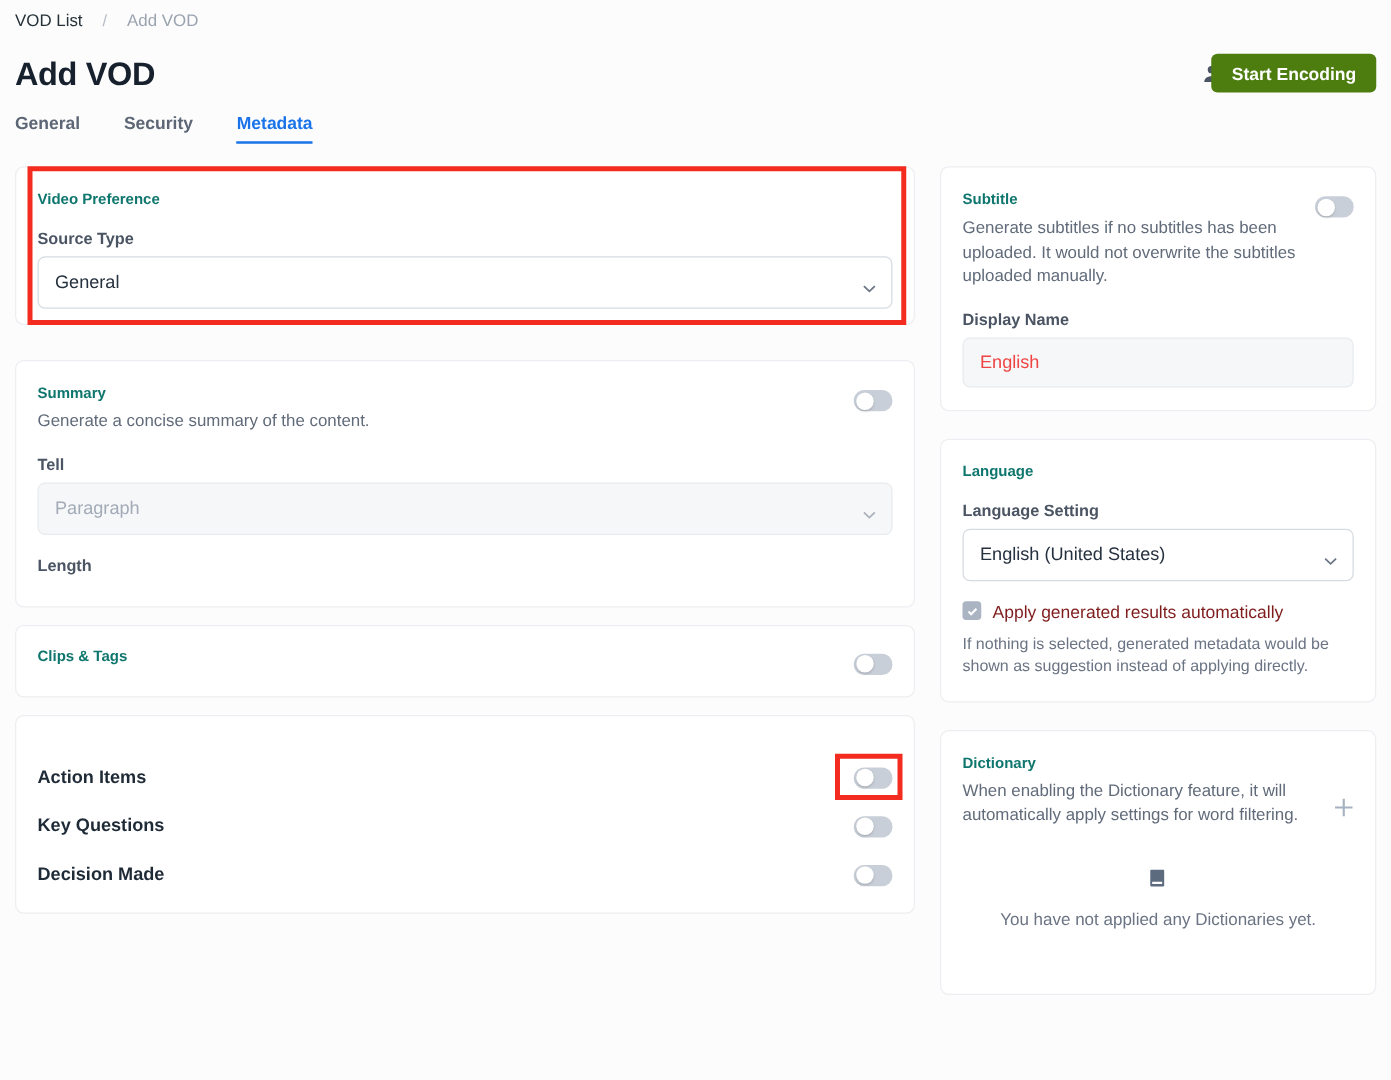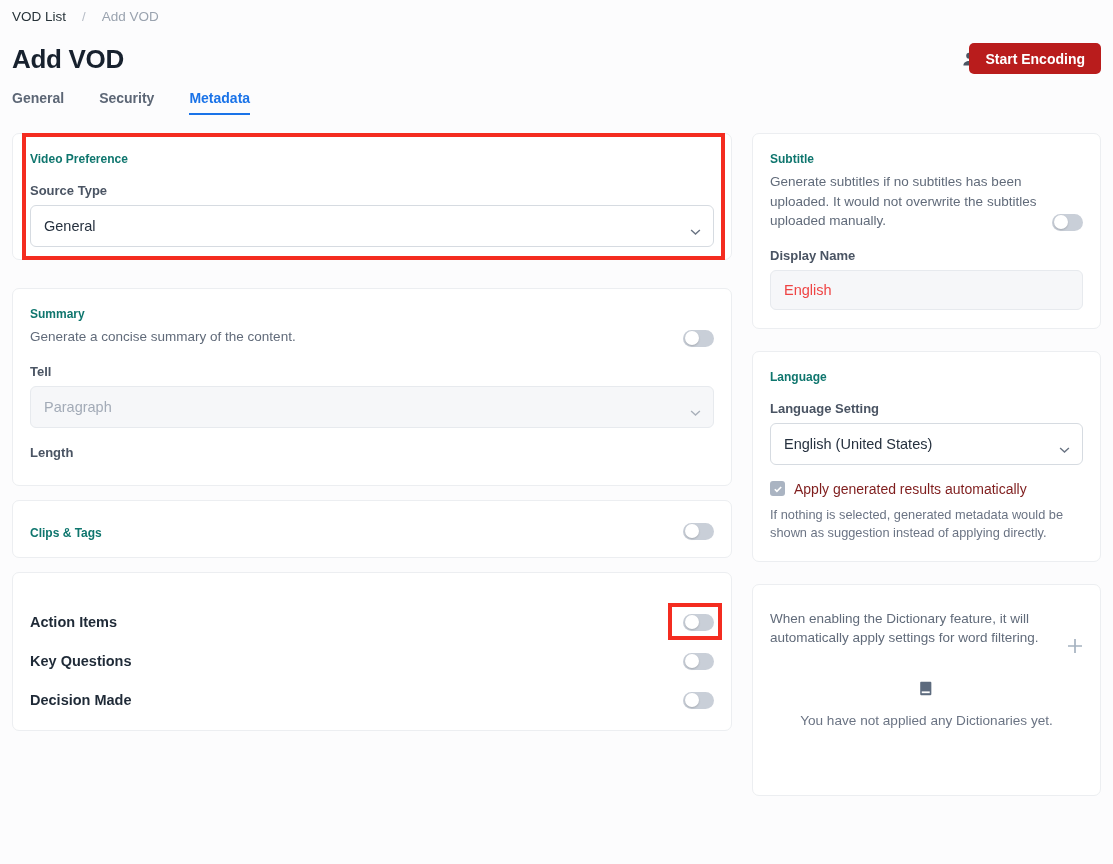--- a/index.html
+++ b/index.html
@@ -28,21 +28,21 @@
     font-size: 26px; font-weight: bold; letter-spacing: -0.3px;
     color: #17212e;
   }
   .people-icon {
     position: absolute; right: 131px; top: 50px;
     width: 20px; height: 18px; color: #4b5563;
   }
   .start-btn {
     position: absolute; right: 12px; top: 43px;
     height: 31px; padding: 0 16px;
-    background: #b91c1c; color: #fff;
+    background: #4d7c0f; color: #fff;
     border: none; border-radius: 5px;
     font-size: 14px; font-weight: bold;
     font-family: "Liberation Sans", sans-serif;
     cursor: pointer;
     display: flex; align-items: center;
   }
 
   
   .tabs {
     position: absolute; left: 12px; top: 90px;
@@ -103,21 +103,21 @@
     width: 31px; height: 17px; border-radius: 9px;
     background: #c9cfd8; position: relative; cursor: pointer;
     display: inline-block; flex: none;
   }
   .toggle .knob {
     position: absolute; left: 1.5px; top: 1.5px;
     width: 14px; height: 14px; border-radius: 50%;
     background: #ffffff; box-shadow: 0 1px 2px rgba(0,0,0,.18);
   }
 
-  .row-between { display: flex; align-items: flex-end; justify-content: space-between; }
+  .row-between { display: flex; align-items: flex-start; justify-content: space-between; }
 
   
   .ai-row {
     display: flex; align-items: center; justify-content: space-between;
     height: 39px;
   }
   .ai-label { font-size: 14.5px; font-weight: bold; color: #1f2a37; }
 
   
   .cbx-row { display: flex; align-items: center; gap: 9px; margin-top: 16px; }
@@ -299,20 +299,21 @@
           </span>
           <span class="cbx-label">Apply generated results automatically</span>
         </div>
         <div class="hint">If nothing is selected, generated metadata would be shown as suggestion instead of applying directly.</div>
       </div>
     </div>
 
     <div class="card" style="margin-top:22px;height:212px">
       <div class="card-pad">
         <div style="width:272px">
+          <div class="card-title">Dictionary</div>
           <div class="card-desc">When enabling the Dictionary feature, it will automatically apply settings for word filtering.</div>
         </div>
         <span class="plus-btn">
           <svg viewBox="0 0 22 22" fill="none" stroke="currentColor" stroke-width="1.7" width="22" height="22">
             <path d="M11 4v14M4 11h14"></path>
           </svg>
         </span>
 
         <div class="empty-wrap">
           <span class="book-icon">

